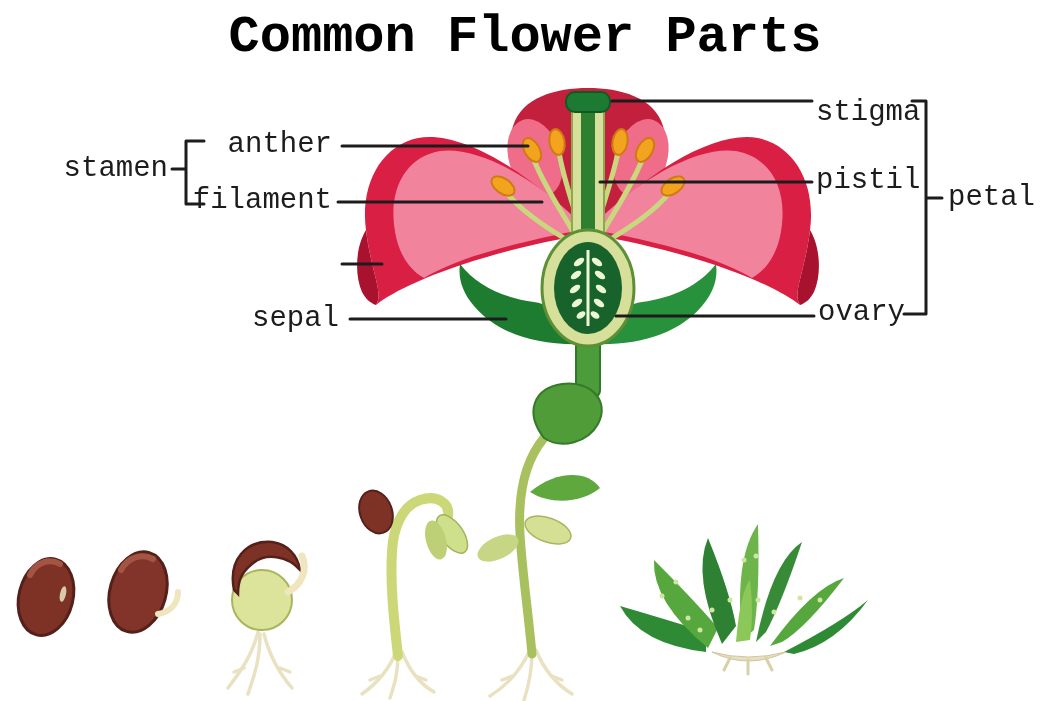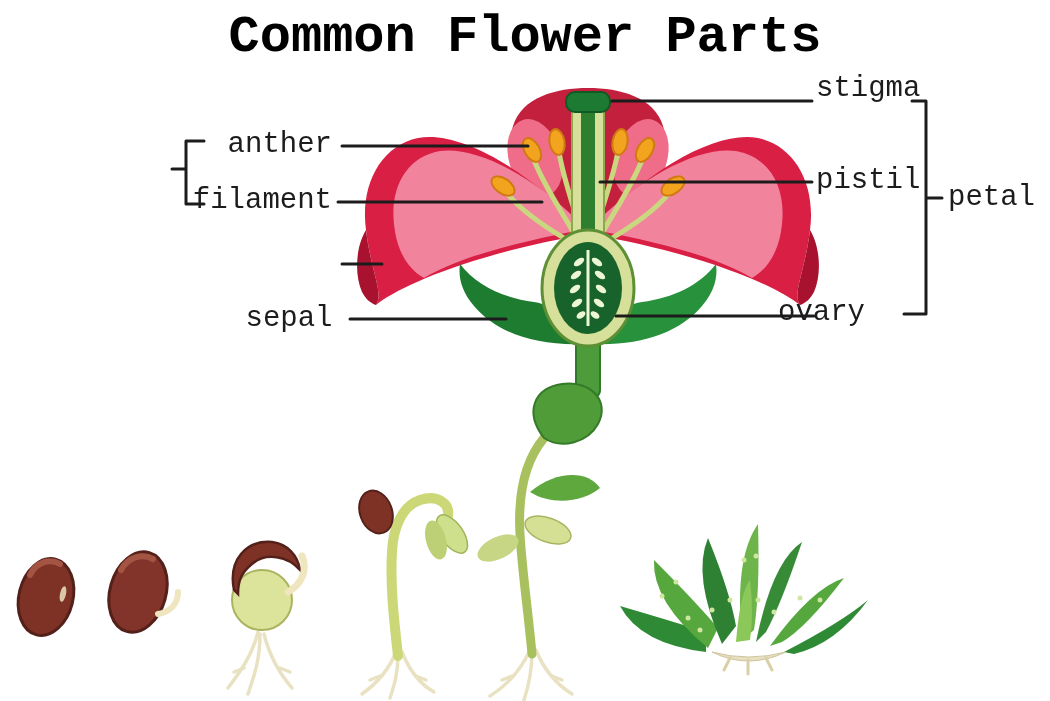--- a/index.html
+++ b/index.html
@@ -14,25 +14,25 @@
   }
   .art { position:absolute; left:0; top:0; }
   .part-label {
     position:absolute; font-size:29px; font-weight:400; color:#1c1c1c;
     line-height:34px; white-space:nowrap;
   }
   .lbl-stamen   { left:40px;  top:152px; width:128px; text-align:right; }
   .lbl-anther   { left:200px; top:128px; width:132px; text-align:right; }
   .lbl-filament { left:192px; top:184px; width:140px; text-align:right; }
   .lbl-petal    { left:230px; top:248px; width:106px; text-align:right; }
-  .lbl-sepal    { left:236px; top:302px; width:106px; text-align:center; }
-  .lbl-stigma   { left:816px; top:72px; }
+  .lbl-sepal    { left:252px; top:302px; width:106px; text-align:left; }
+  .lbl-stigma   { left:816px; top:96px; }
   .lbl-style    { left:816px; top:164px; }
   .lbl-pistil   { left:948px; top:181px; }
-  .lbl-ovary    { left:778px; top:296px; }
+  .lbl-ovary    { left:818px; top:296px; }
 </style>
 </head>
 <body>
 
 <div class="canvas">
 
   <h1 class="title">Common Flower Parts</h1>
 
   <svg class="art" width="1050" height="701" viewBox="0 0 1050 701">
 
@@ -202,20 +202,21 @@
         <path d="M712,652 Q748,670 786,652 Q748,662 712,652 Z" fill="#e7e0c0" stroke="#cfc49e" stroke-width="1"></path>
         <g stroke="#d9d0a8" stroke-width="3" stroke-linecap="round">
           <path d="M730,658 L724,670"></path>
           <path d="M748,660 L748,674"></path>
           <path d="M766,658 L772,670"></path>
         </g>
       </g>
     </g>
   </svg>
 
+  <div class="part-label lbl-stamen">stamen</div>
   <div class="part-label lbl-anther">anther</div>
   <div class="part-label lbl-filament">filament</div>
   <div class="part-label lbl-sepal">sepal</div>
   <div class="part-label lbl-stigma">stigma</div>
   <div class="part-label lbl-style">pistil</div>
   <div class="part-label lbl-pistil">petal</div>
   <div class="part-label lbl-ovary">ovary</div>
 
 </div>
 

